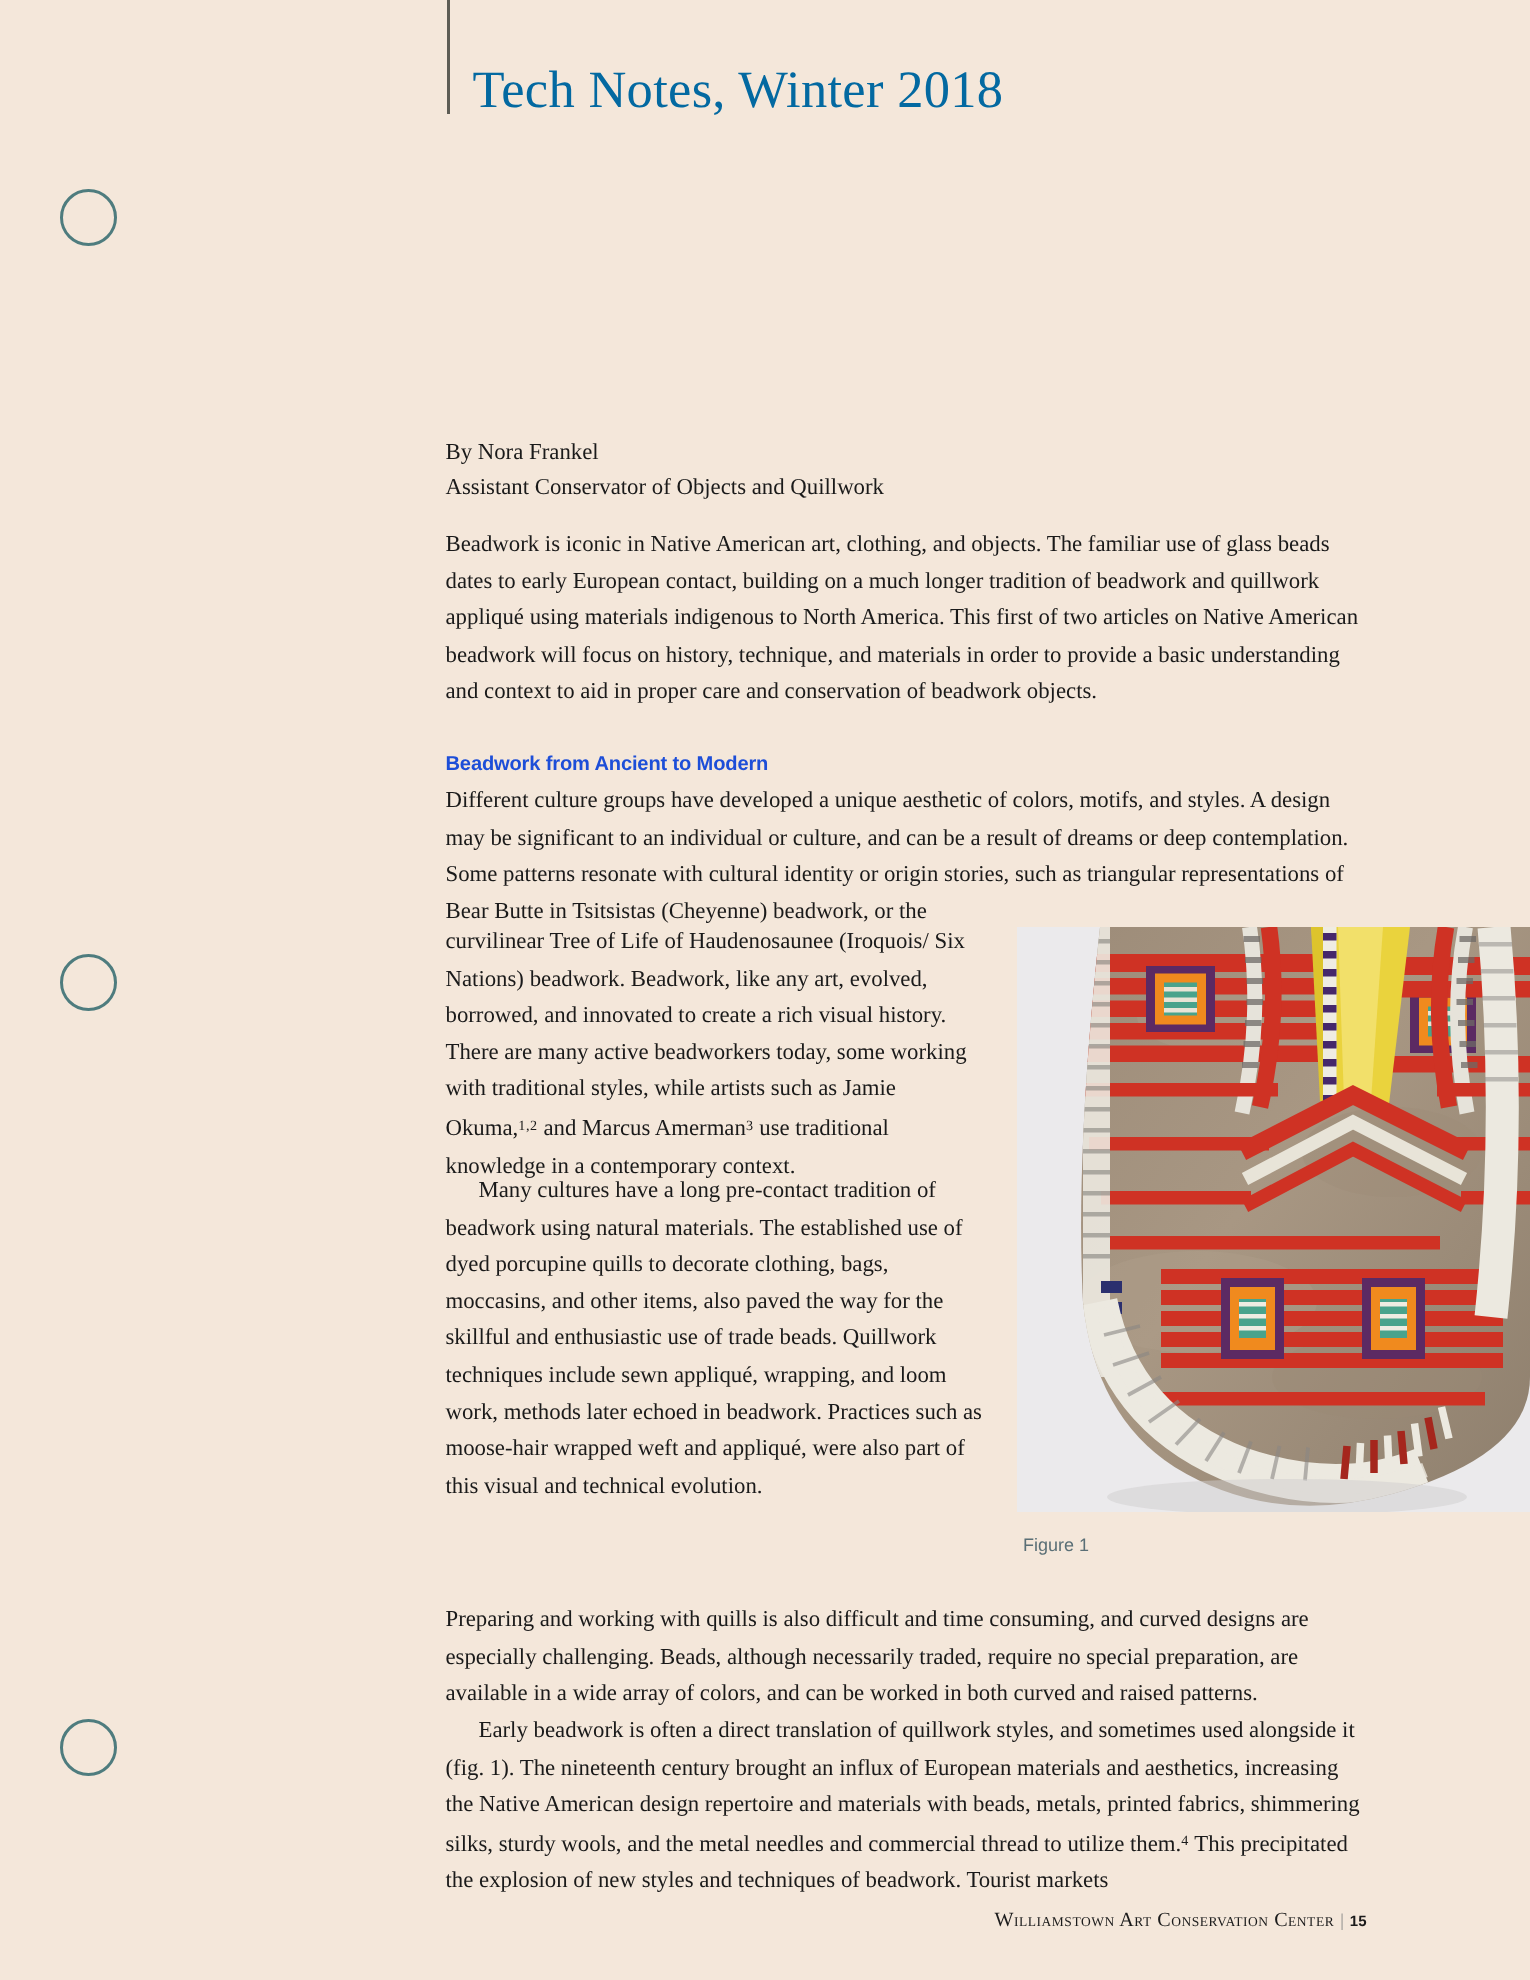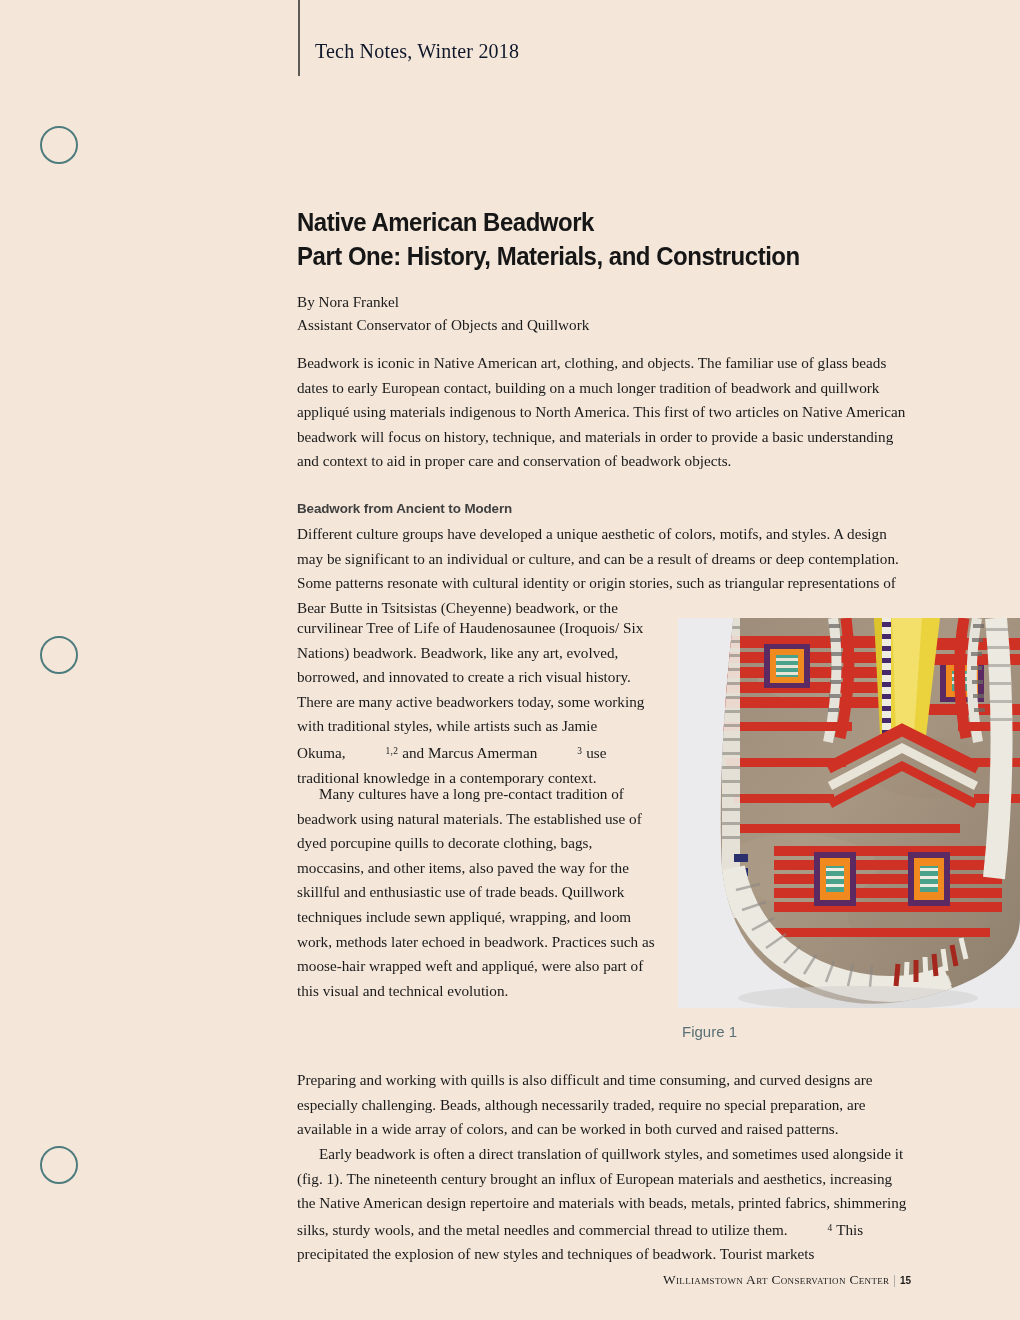--- a/index.html
+++ b/index.html
@@ -41,23 +41,23 @@
     top: 0px;
     width: 2px;
     height: 76px;
     background: #5d5c54;
   }
   .runhead {
     position: absolute;
     left: 315px;
     top: 40px;
     font-family: "Liberation Serif", serif;
-    font-size: 20px;
+    font-size: 35px;
     letter-spacing: 0.2px;
-    color: #0f172a;
+    color: #0369a1;
   }
 
   
   .title-block {
     position: absolute;
     left: 297px;
     top: 205px;
     width: 620px;
   }
   .title-line {
@@ -101,31 +101,30 @@
     line-height: 24.6px;
     color: #1a1a1a;
   }
   .indent { text-indent: 22px; }
 
   .subhead {
     font-family: "Liberation Sans", sans-serif;
     font-weight: bold;
     font-size: 13.4px;
     line-height: 24px;
-    color: #404040;
+    color: #1d4ed8;
     letter-spacing: -0.1px;
   }
 
   p.para { margin: 0; }
 
   sup {
     font-size: 0.62em;
     vertical-align: 0.42em;
     letter-spacing: 0.4px;
-    margin-left: 40px;
   }
 
   
   .figure {
     position: absolute;
     left: 678px;
     top: 618px;
     width: 342px;
     height: 390px;
     overflow: hidden;
@@ -134,21 +133,21 @@
   .fig-img {
     position: absolute;
     inset: 0;
     background: #f2f1f3;
   }
   .fig-caption {
     position: absolute;
     left: 682px;
     top: 1023px;
     font-family: "Liberation Sans", sans-serif;
-    font-size: 15px;
+    font-size: 12px;
     color: #5a6f76;
   }
 
   
   .footer {
     position: absolute;
     left: 297px;
     top: 1272px;
     width: 614px;
     text-align: right;
@@ -176,24 +175,20 @@
 
 <div class="page">
 
   <div class="hole hole-1"></div>
   <div class="hole hole-2"></div>
   <div class="hole hole-3"></div>
 
   <div class="runhead-rule"></div>
   <div class="runhead">Tech Notes, Winter 2018</div>
 
-  <div class="title-block">
-    <div class="title-line">Native American Beadwork</div>
-    <div class="title-line">Part One: History, Materials, and Construction</div>
-  </div>
 
   <div class="byline">
     <div>By Nora Frankel</div>
     <div>Assistant Conservator of Objects and Quillwork</div>
   </div>
 
   <div class="col-full" style="top:351px;">
     <p class="para">Beadwork is iconic in Native American art, clothing, and objects. The familiar use of glass beads dates to early European contact, building on a much longer tradition of beadwork and quillwork appliqué using materials indigenous to North America. This first of two articles on Native American beadwork will focus on history, technique, and materials in order to provide a basic understanding and context to aid in proper care and conservation of beadwork objects.</p>
   </div>
 

